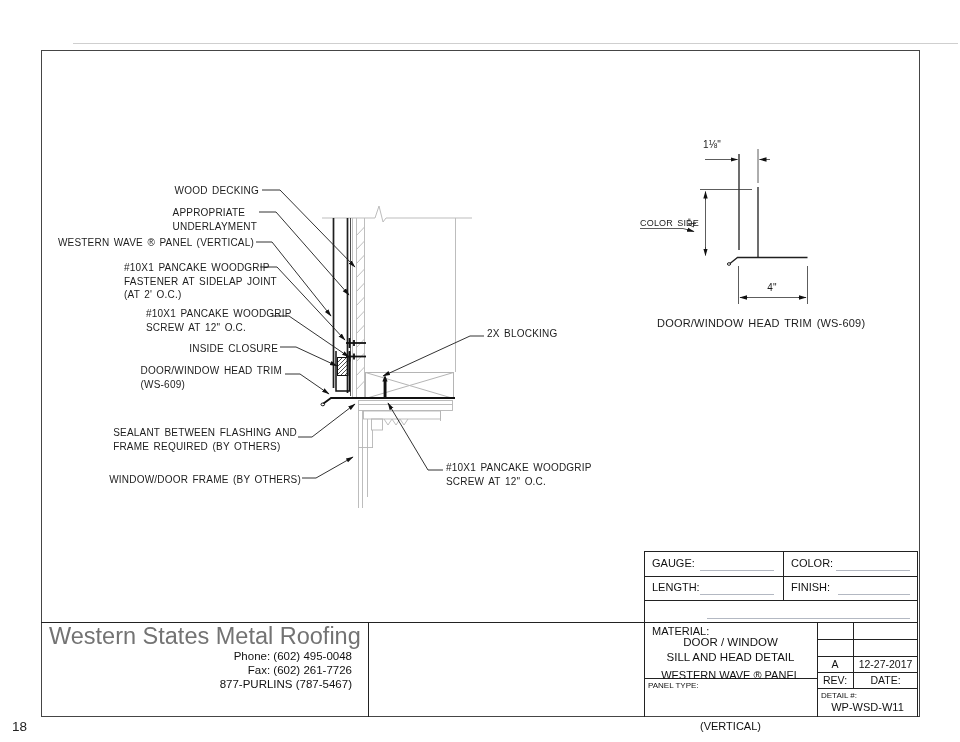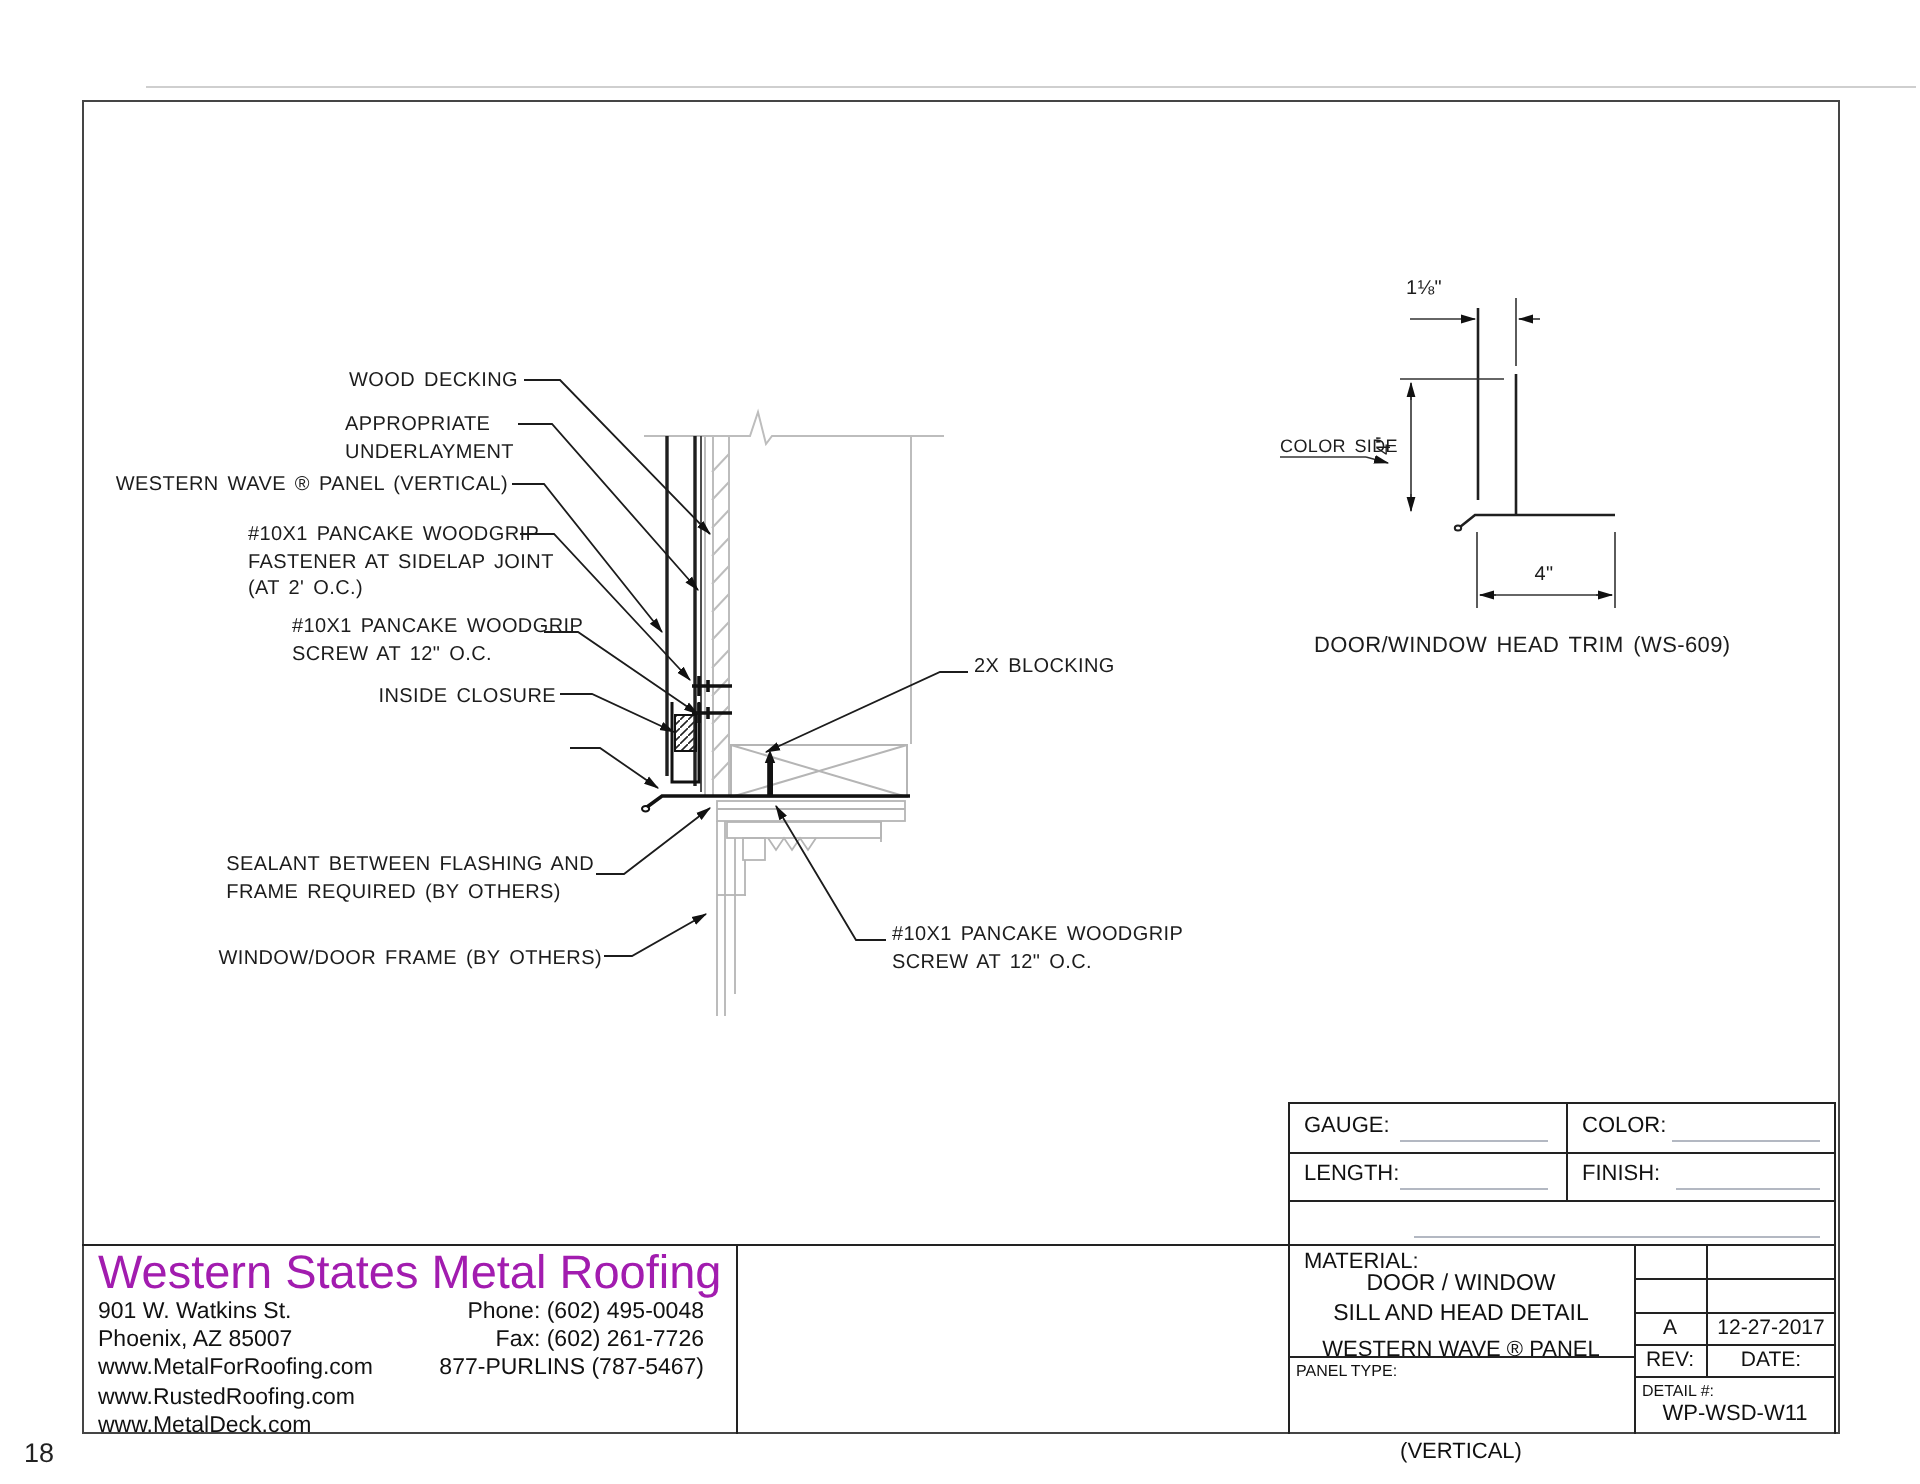--- a/index.html
+++ b/index.html
@@ -17,21 +17,21 @@
       color:#1c1c1c;white-space:nowrap;}
   .ra{text-align:left;}
   
   .tb{position:absolute;font-size:11px;color:#111;white-space:nowrap;}
   .tbs{position:absolute;font-size:8px;color:#111;white-space:nowrap;}
   .cell{position:absolute;display:flex;align-items:center;justify-content:center;
         font-size:10.5px;white-space:nowrap;}
   .center2{position:absolute;display:flex;flex-direction:column;align-items:center;justify-content:center;
            font-size:11.5px;line-height:15px;text-align:center;white-space:nowrap;}
   
-  .cname{position:absolute;font-size:23.5px;color:#a21caf;white-space:nowrap;}
+  .cname{position:absolute;font-size:23.5px;color:#737373;white-space:nowrap;}
   .cinfo{position:absolute;font-size:11.5px;line-height:14.2px;white-space:nowrap;}
   .pageno{position:absolute;font-size:13.5px;color:#222;}
   svg{position:absolute;left:0;top:0;}
 </style>
 </head>
 <body>
 
 <div class="sheet">
 
   <div class="toprule"></div>
@@ -147,20 +147,24 @@
   <div class="co" style="left:124px;top:261px;">
     <div>#10X1 PANCAKE WOODGRIP</div>
     <div>FASTENER AT SIDELAP JOINT</div>
     <div>(AT 2' O.C.)</div>
   </div>
   <div class="co" style="left:146px;top:307px;">
     <div>#10X1 PANCAKE WOODGRIP</div>
     <div>SCREW AT 12" O.C.</div>
   </div>
   <div class="co ra" style="right:682px;top:342px;">INSIDE CLOSURE</div>
+  <div class="co ra" style="right:678px;top:364px;">
+    <div>DOOR/WINDOW HEAD TRIM</div>
+    <div>(WS-609)</div>
+  </div>
   <div class="co ra" style="right:663px;top:426px;">
     <div>SEALANT BETWEEN FLASHING AND</div>
     <div>FRAME REQUIRED (BY OTHERS)</div>
   </div>
   <div class="co ra" style="right:659px;top:473px;">WINDOW/DOOR FRAME (BY OTHERS)</div>
   <div class="co" style="left:487px;top:327px;">2X BLOCKING</div>
   <div class="co" style="left:446px;top:461px;">
     <div>#10X1 PANCAKE WOODGRIP</div>
     <div>SCREW AT 12" O.C.</div>
   </div>
@@ -212,27 +216,20 @@
   <div class="tbs" style="left:821px;top:691px;">DETAIL #:</div>
   <div class="cell" style="left:817px;top:699px;width:101px;height:15px;font-size:11px;">WP-WSD-W11</div>
 
   <div class="tbs" style="left:648px;top:681px;">PANEL TYPE:</div>
   <div class="center2" style="left:644px;top:687px;width:173px;height:28px;font-size:11px;line-height:13.5px;gap:38px;">
     <div>WESTERN WAVE ® PANEL</div>
     <div>(VERTICAL)</div>
   </div>
 
   <div class="cname" style="left:49px;top:623px;">Western States Metal Roofing</div>
-  <div class="cinfo" style="left:49px;top:649px;">
-    <div>901 W. Watkins St.</div>
-    <div>Phoenix, AZ 85007</div>
-    <div>www.MetalForRoofing.com</div>
-    <div>www.RustedRoofing.com</div>
-    <div>www.MetalDeck.com</div>
-  </div>
   <div class="cinfo" style="right:608px;top:649px;text-align:right;">
     <div>Phone: (602) 495-0048</div>
     <div>Fax: (602) 261-7726</div>
     <div>877-PURLINS (787-5467)</div>
   </div>
 
   <div class="pageno" style="left:12px;top:719px;">18</div>
 
 </div>
 

